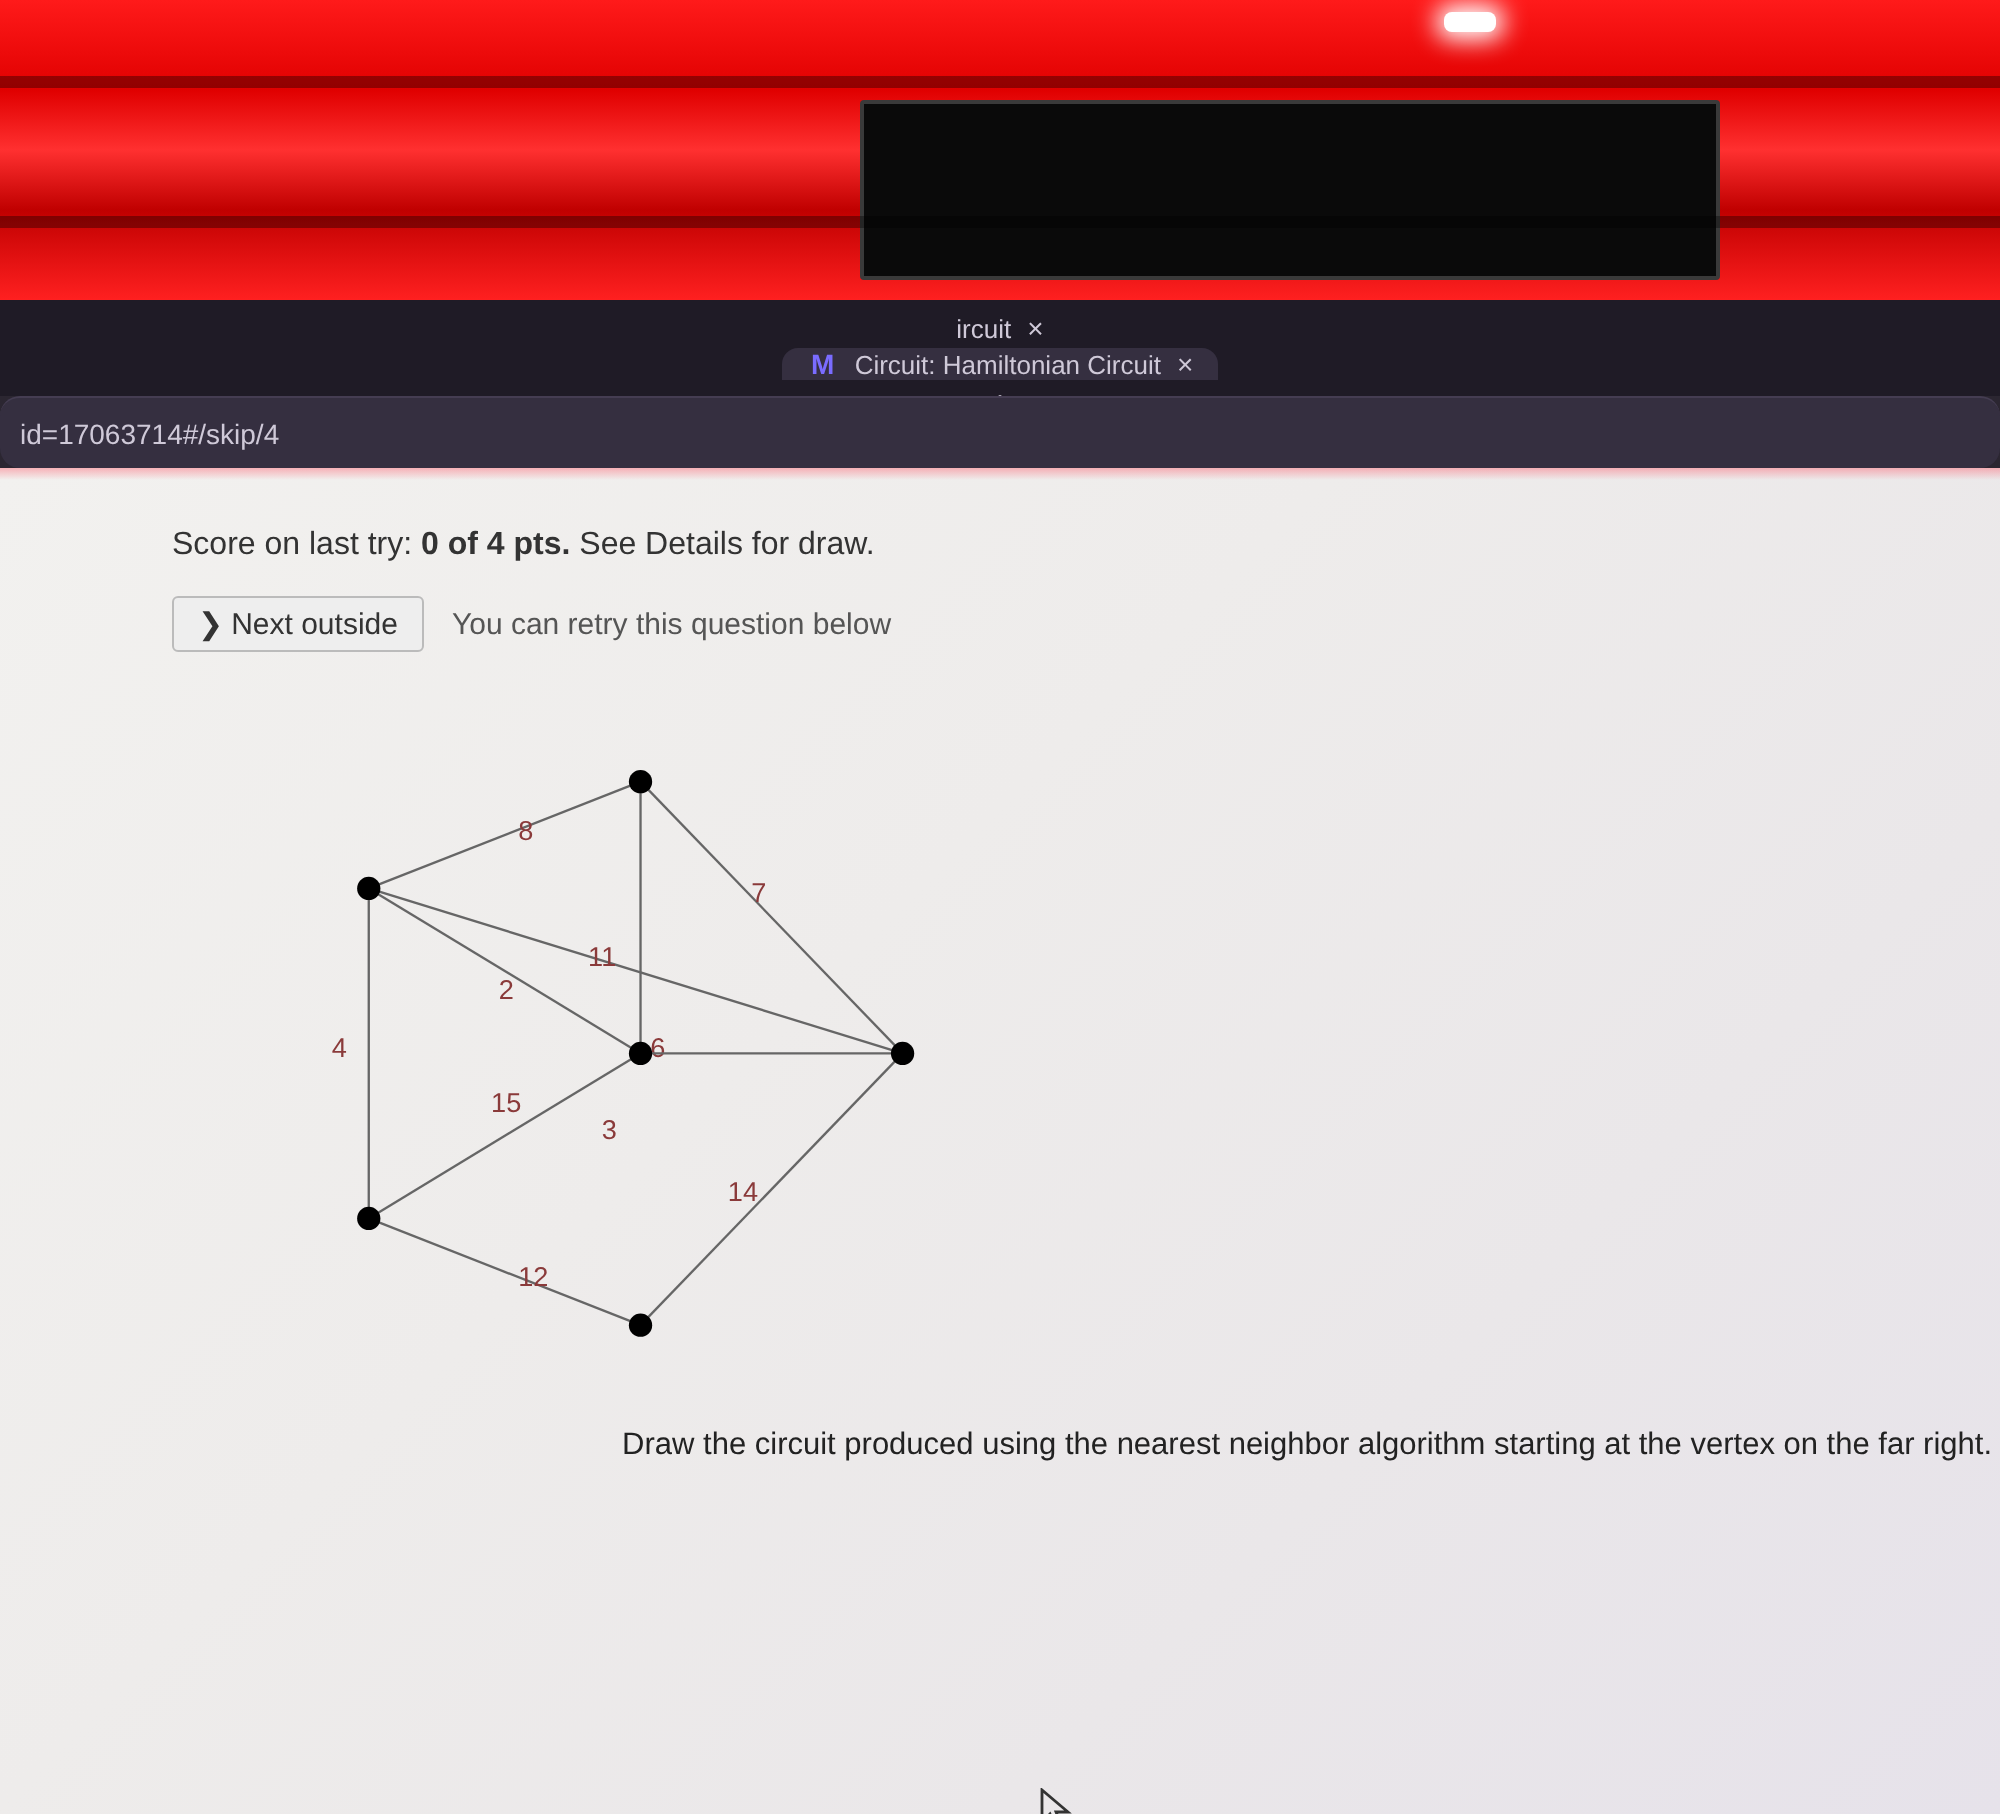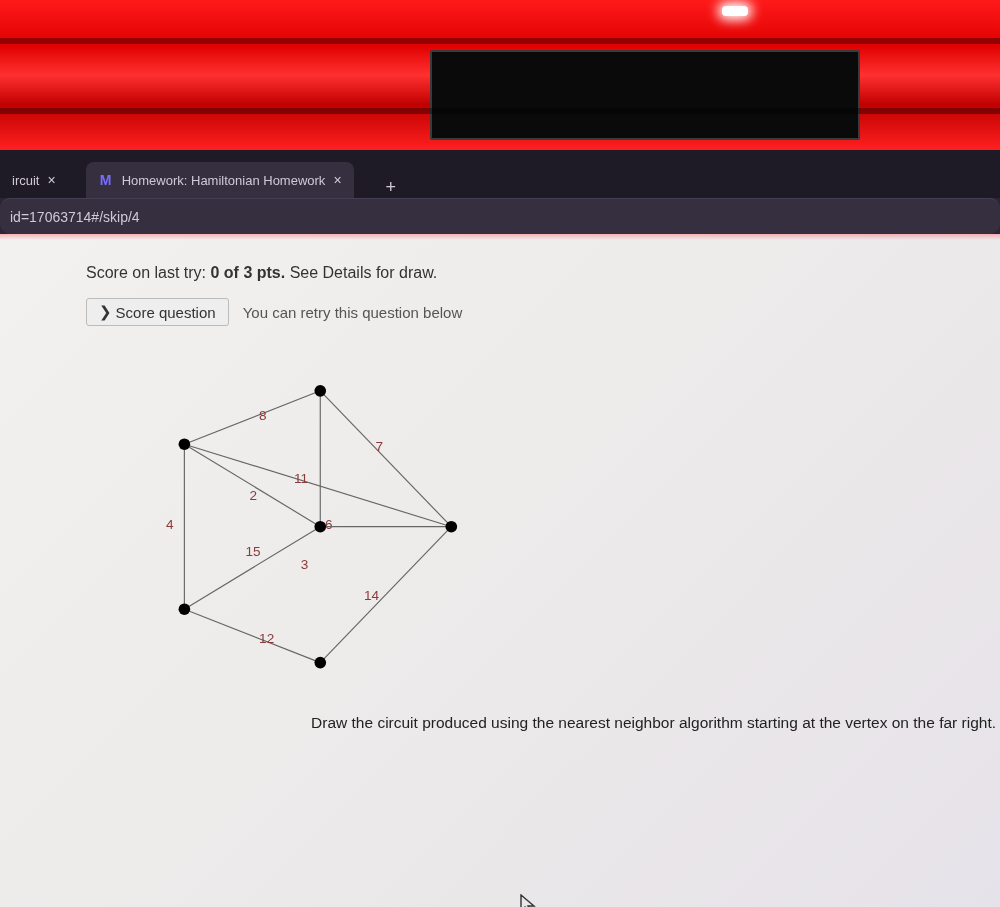--- a/index.html
+++ b/index.html
@@ -38,23 +38,24 @@
   }
   .browser {
     position: absolute;
     top: 150px; left: 0; right: 0; bottom: 0;
     background: #2b2631;
     display: flex; flex-direction: column;
   }
   .tab-strip {
     height: 48px;
     background: #1f1b26;
-    display: flex; align-items: flex-end;
+    display: flex; align-items: center;
     padding: 6px 0 0 0;
-    gap: 18px;
+    gap: 2px;
+    flex-direction: column;
   }
   .tab {
     display: flex; align-items: center;
     height: 36px;
     padding: 0 12px;
     color: #cfc9d8;
     font-size: 13px;
     border-radius: 8px 8px 0 0;
     gap: 8px;
     cursor: pointer;
@@ -112,45 +113,45 @@
 
 <div class="browser">
 
   <div class="tab-strip">
     <div class="tab">
       <span>ircuit</span>
       <span class="close">×</span>
     </div>
     <div class="tab active">
       <span class="favicon" style="color:#7a6cff">M</span>
-      <span>Homework: Hamiltonian Homework</span>
+      <span>Circuit: Hamiltonian Circuit</span>
       <span class="close">×</span>
     </div>
     <div class="newtab">
       <span>+</span>
     </div>
   </div>
 
   <div class="url-bar">
     <span>id=17063714#/skip/4</span>
   </div>
 
   <div class="page">
     <div class="pinkband"></div>
 
     <div class="score-line">
       <span>Score on last try:</span>
-      <b>0 of 3 pts.</b>
+      <b>0 of 4 pts.</b>
       <span>See Details for draw.</span>
     </div>
 
     <div class="nextq-row">
       <button class="nextq-btn">
         <span>❯</span>
-        <span>Score question</span>
+        <span>Next outside</span>
       </button>
       <span class="retry-text">You can retry this question below</span>
     </div>
 
     <div class="graph-wrap">
       <svg viewBox="0 0 420 340">
           <line x1="95" y1="95" x2="235" y2="40" class="edge"></line>
           <text x="172" y="70" class="wlab">8</text>
           <line x1="235" y1="40" x2="370" y2="180" class="edge"></line>
           <text x="292" y="102" class="wlab">7</text>

